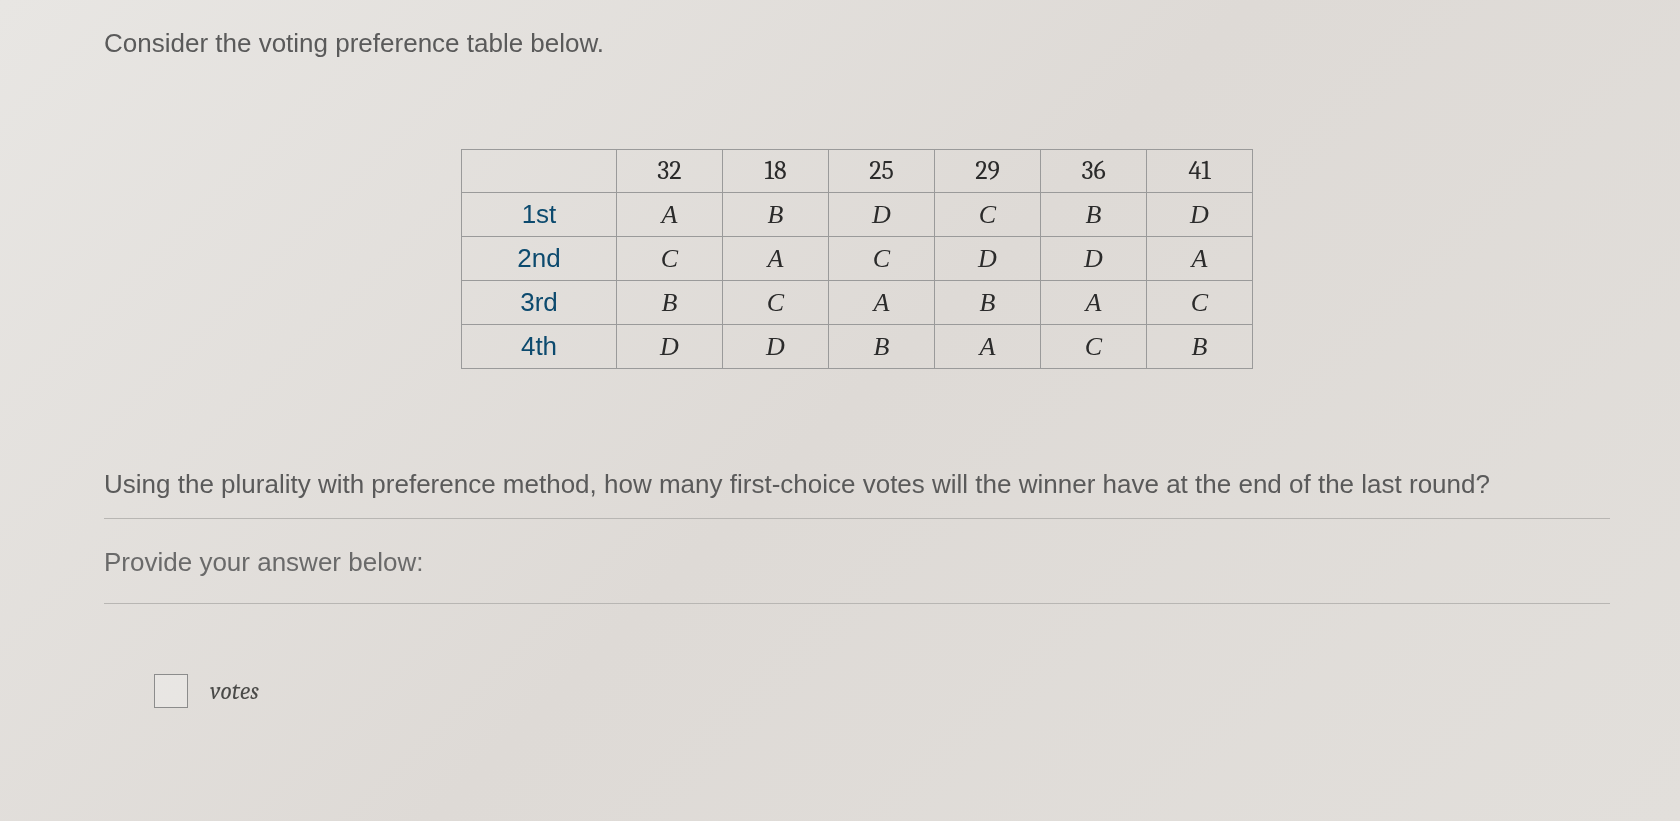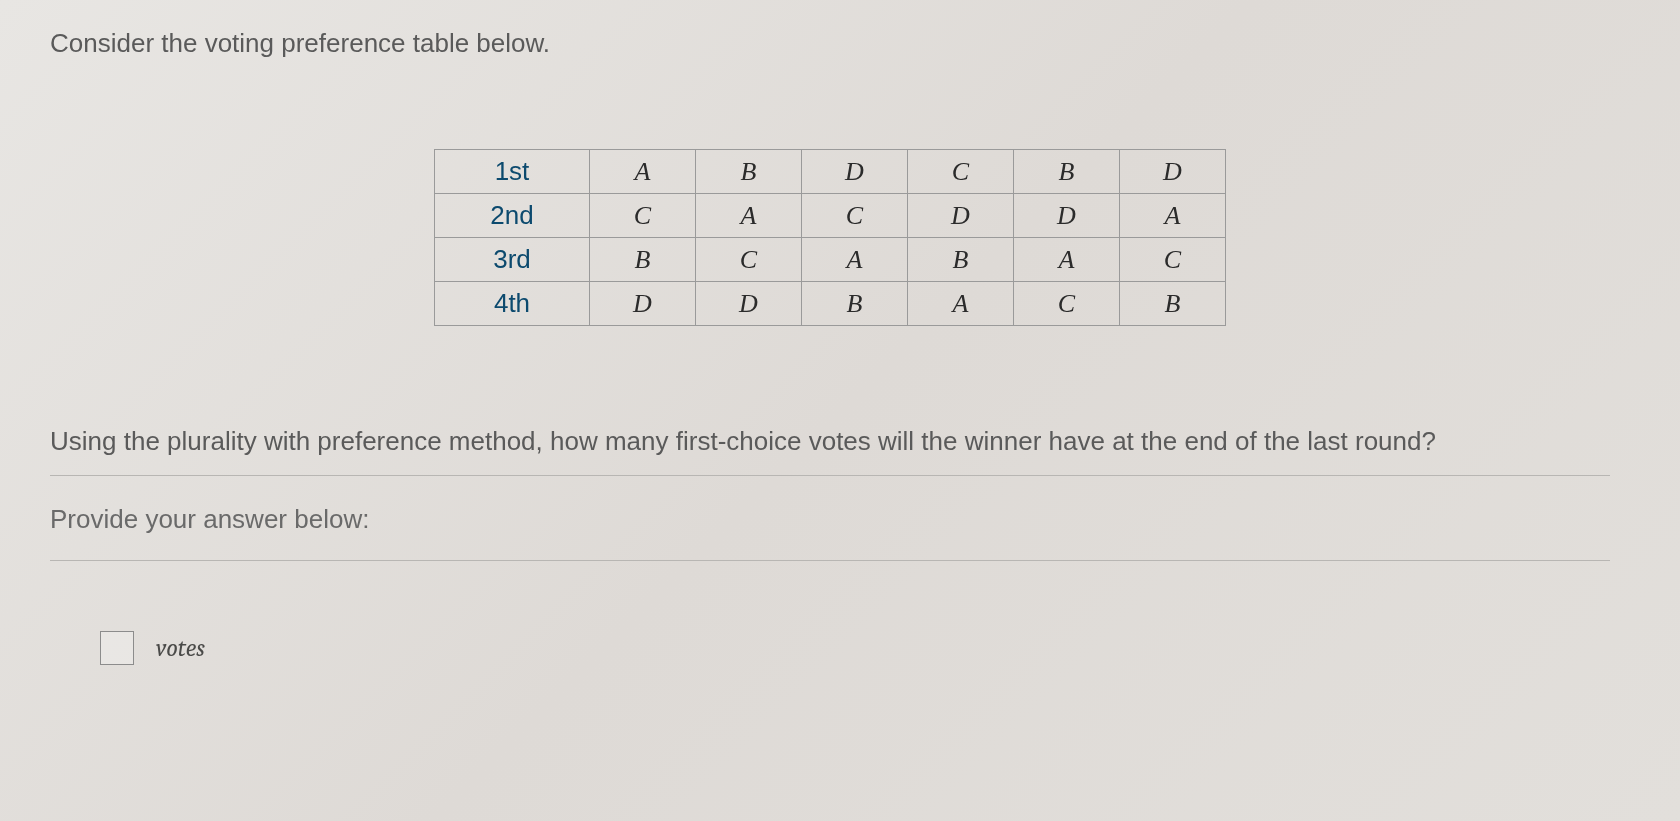--- a/index.html
+++ b/index.html
@@ -7,21 +7,21 @@
     margin: 0;
     padding: 0;
     width: 1680px;
     height: 821px;
     font-family: "Segoe UI", Arial, sans-serif;
     background: linear-gradient(135deg, #e8e6e3 0%, #dedad6 50%, #e2dfdb 100%);
     color: #4a4a4a;
     overflow: hidden;
   }
   .page {
-    padding: 28px 70px 0 50px;
+    padding: 28px 70px 0 104px;
   }
   .intro {
     font-size: 26px;
     color: #5a5a5a;
     margin-bottom: 90px;
   }
   .table-wrap {
     display: flex;
     justify-content: center;
     margin-bottom: 100px;
@@ -104,20 +104,29 @@
 </head>
 <body>
 
 <div class="page">
 
   <div class="intro">Consider the voting preference table below.</div>
 
   <div class="table-wrap">
     <table class="pref">
       <tbody>
+          <tr>
+        <th class="empty"></th>
+        <th class="num">32</th>
+        <th class="num">18</th>
+        <th class="num">25</th>
+        <th class="num">29</th>
+        <th class="num">36</th>
+        <th class="num">41</th>
+      </tr>
       <tr>
         <td class="row-label">1st</td>
         <td class="cell">A</td>
         <td class="cell">B</td>
         <td class="cell">D</td>
         <td class="cell">C</td>
         <td class="cell">B</td>
         <td class="cell">D</td>
       </tr>
       <tr>

